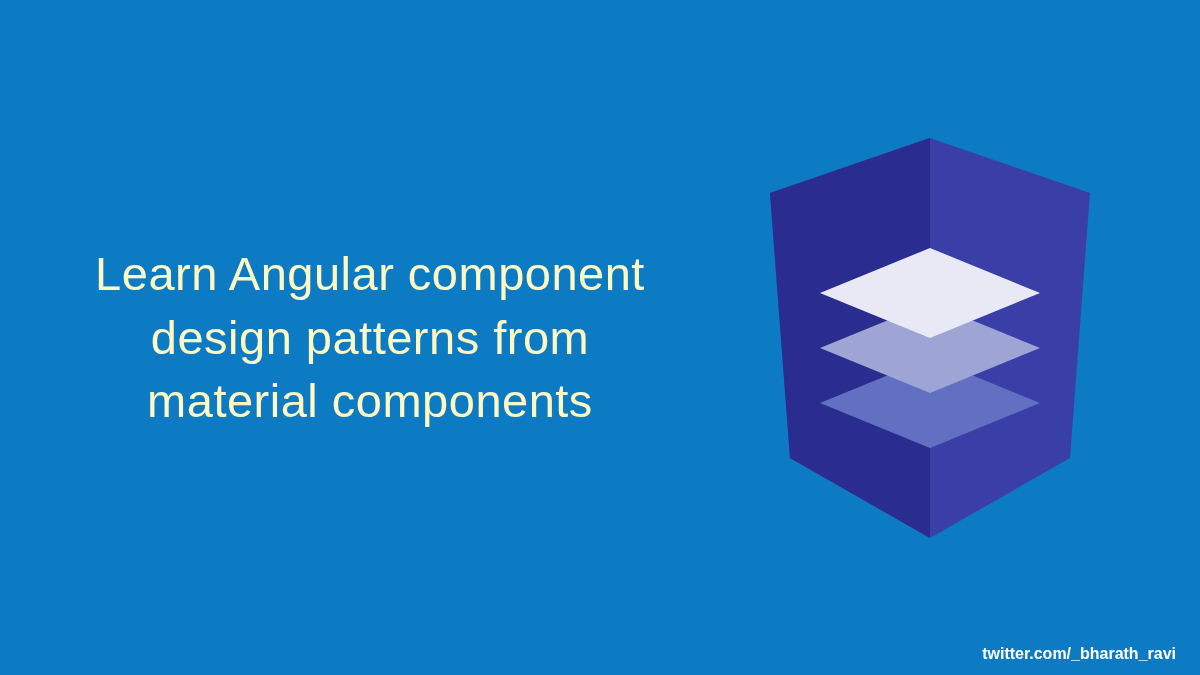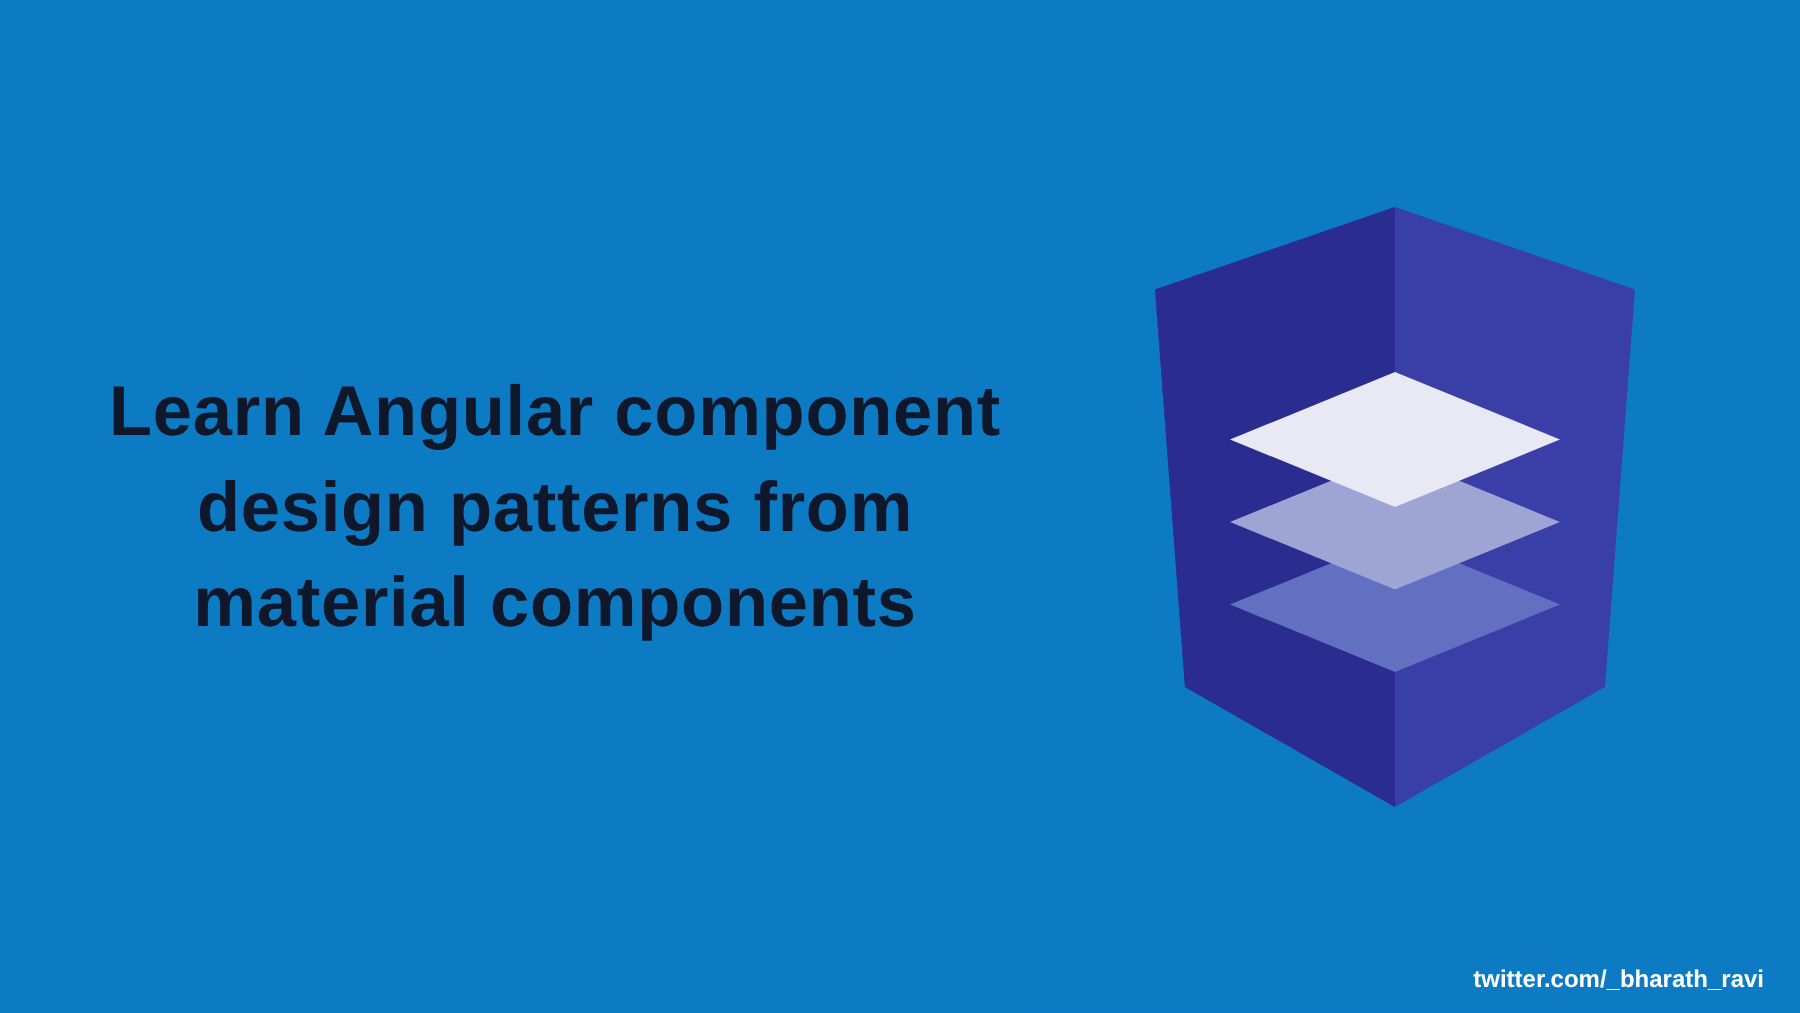--- a/index.html
+++ b/index.html
@@ -20,23 +20,23 @@
       align-items: center;
       height: 100%;
       padding: 0 60px;
     }
     .text-section {
       flex: 1;
       text-align: center;
       padding-right: 40px;
     }
     .title {
-      color: #0f172a;
+      color: #fef9c3;
       font-size: 47px;
-      font-weight: 700;
+      font-weight: 400;
       line-height: 1.35;
       font-family: 'Trebuchet MS', 'Lucida Sans', Verdana, sans-serif;
       letter-spacing: 0.5px;
     }
     .logo-section {
       width: 420px;
       display: flex;
       align-items: center;
       justify-content: center;
     }

